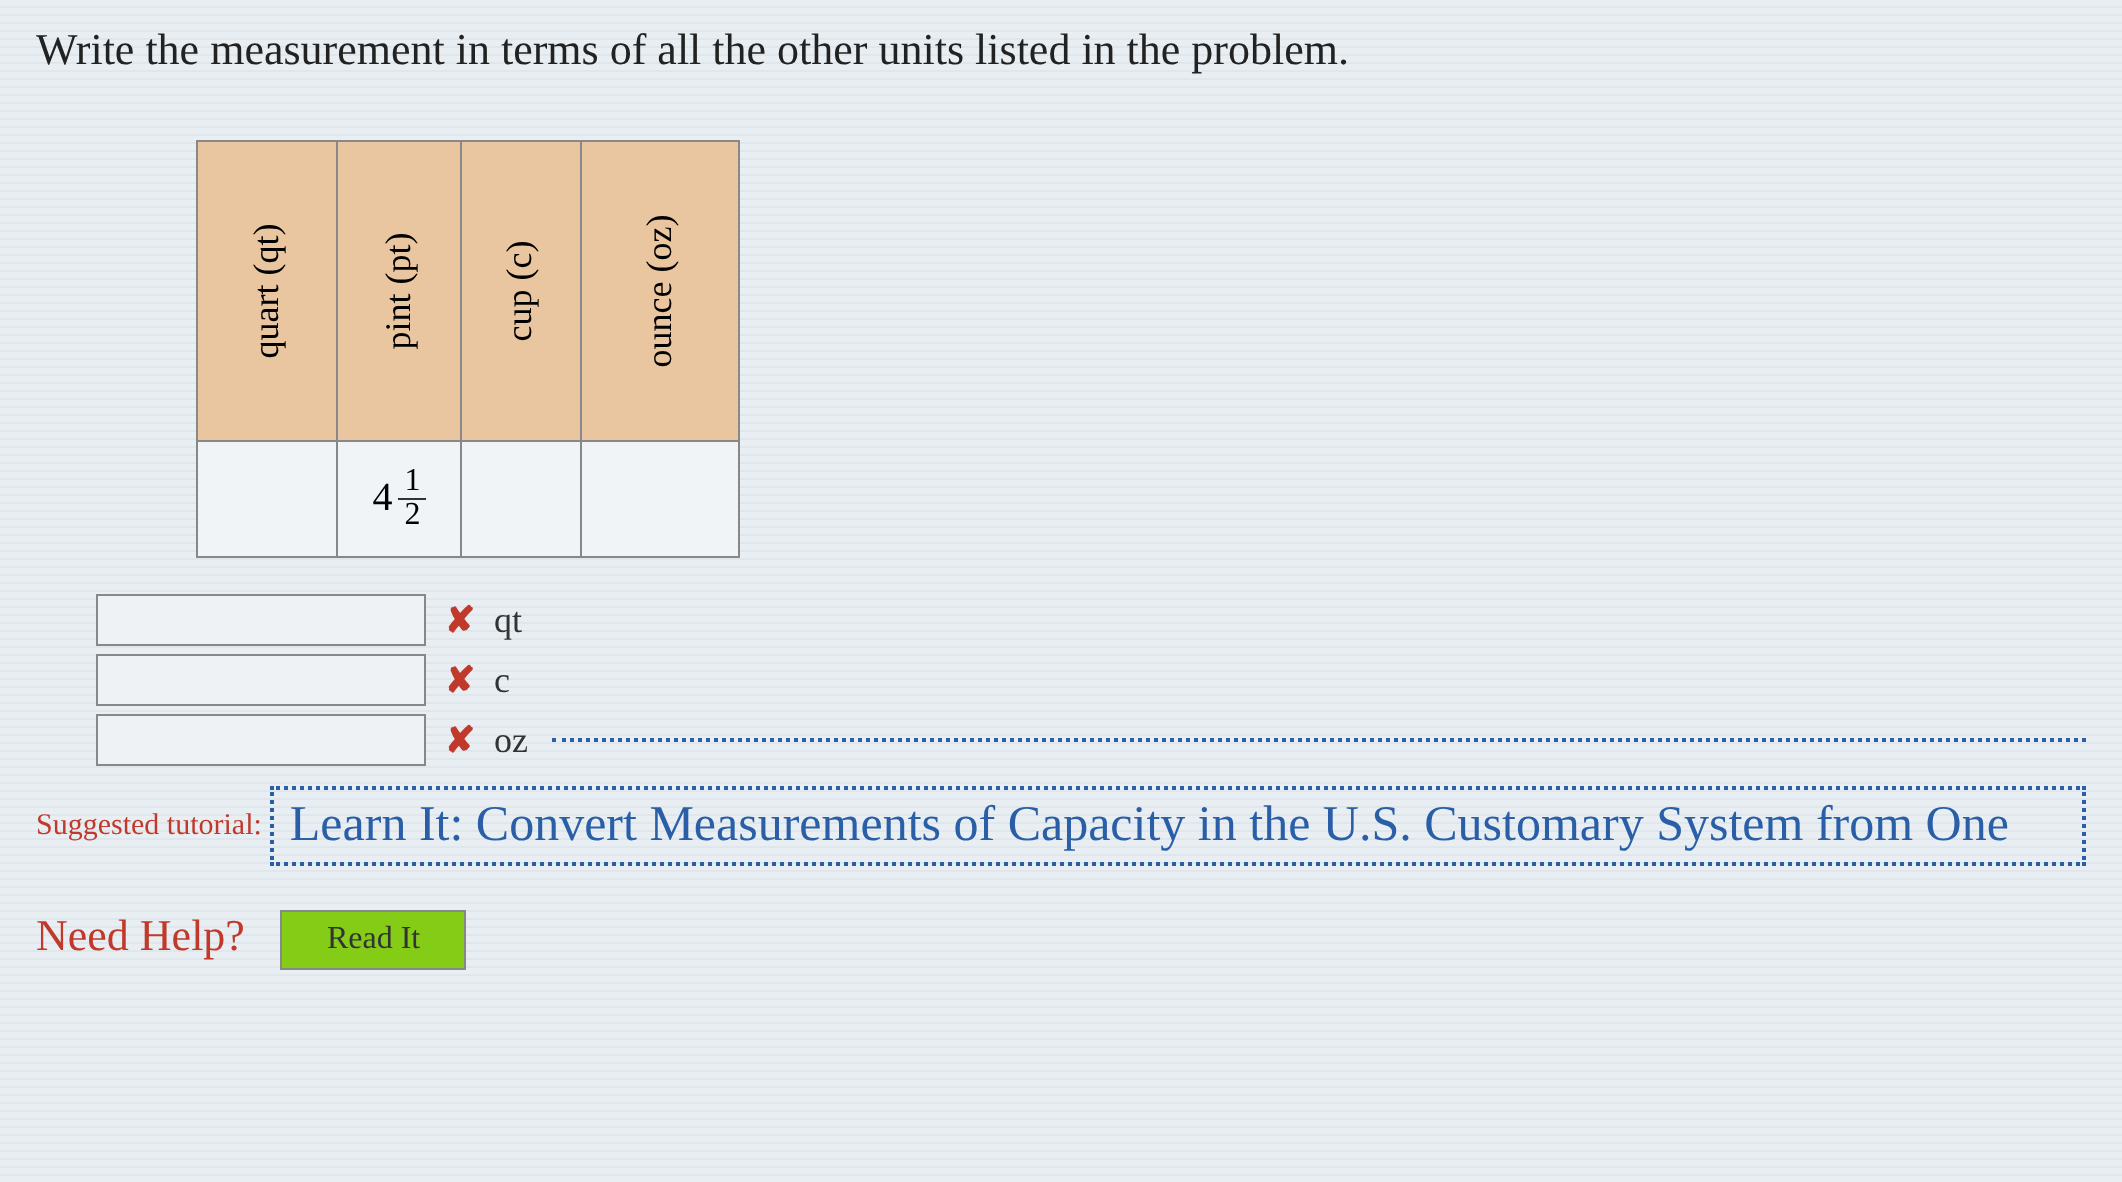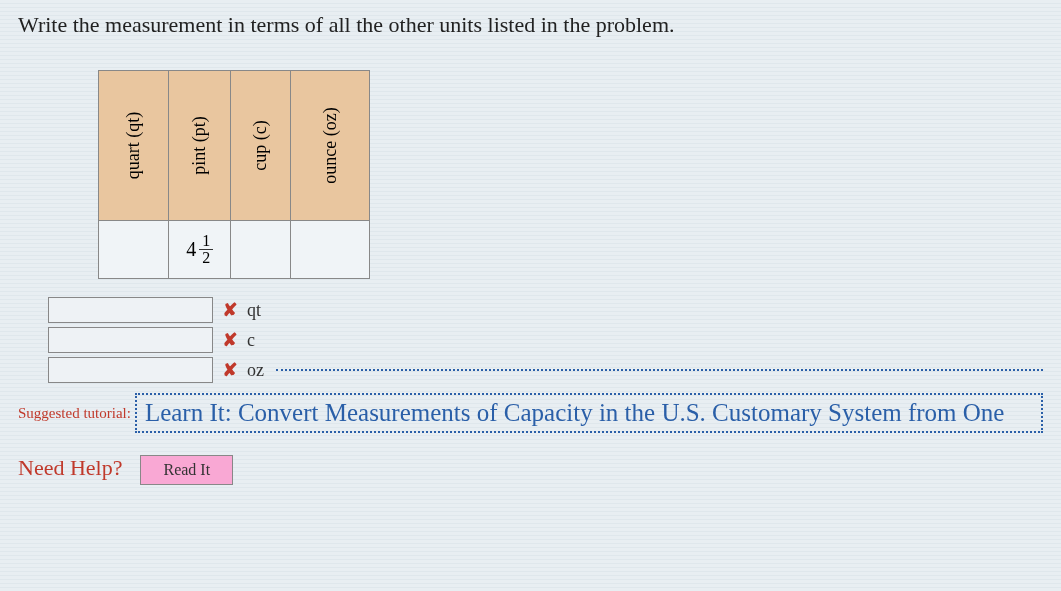--- a/index.html
+++ b/index.html
@@ -132,21 +132,21 @@
     margin-top: 22px;
     display: flex;
     align-items: flex-start;
     gap: 18px;
   }
   .need-help-label {
     font-size: 22px;
     color: #c0392b;
   }
   .help-btn {
-    background: #f9a8d4;
+    background: #84cc16;
     border: 1px solid #888;
     padding: 5px 22px;
     font-size: 16px;
     font-family: inherit;
     cursor: pointer;
     color: #333;
   }
   .submit-wrap {
     margin-top: 48px;
     margin-left: 18px;

